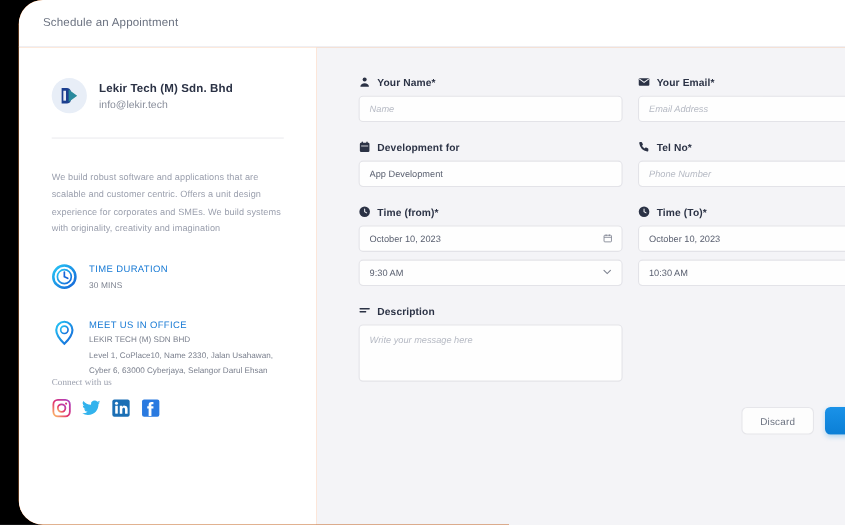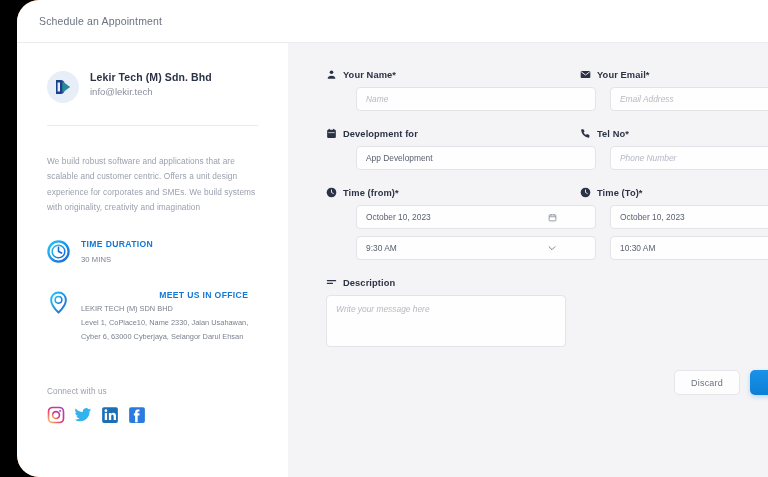--- a/index.html
+++ b/index.html
@@ -36,21 +36,21 @@
   }
   
   .left-panel {
     width: 271px;
     background: #ffffff;
     padding: 28px 30px 0 30px;
     flex-shrink: 0;
   }
   .company-row {
     display: flex;
-    align-items: flex-start;
+    align-items: flex-end;
     gap: 11px;
   }
   .logo-circle {
     width: 32px; height: 32px;
     border-radius: 50%;
     background: #e8eef7;
     display: flex; align-items: center; justify-content: center;
     flex-shrink: 0;
   }
   .company-name {
@@ -82,44 +82,43 @@
     gap: 11px;
     margin-top: 24px;
   }
   .info-icon {
     width: 23px; height: 23px;
     flex-shrink: 0;
     margin-top: 1px;
   }
   .info-title {
     font-size: 8.6px;
-    font-weight: bold;
+    font-weight: normal;
     color: #1478d4;
     letter-spacing: 0.35px;
     line-height: 1.3;
-    text-align: right;
   }
   .info-sub {
     font-size: 7.6px;
     color: #7b808e;
     line-height: 1.65;
     margin-top: 3px;
     letter-spacing: 0.1px;
   }
   .info-sub-addr {
     font-size: 7.4px;
     color: #7b808e;
     line-height: 1.62;
     margin-top: 2px;
   }
   .connect-label {
     font-size: 8.2px;
     color: #9a9fad;
-    margin-top: 44px;
     letter-spacing: 0.1px;
+    font-family: Liberation Serif, serif;
   }
   .social-row {
     display: flex;
     gap: 9px;
     margin-top: 10px;
   }
   .social-ico { width: 18px; height: 18px; cursor: pointer; }
 
   
   .right-panel {
@@ -154,21 +153,20 @@
     width: 100%;
     height: 24px;
     background: #fefefe;
     border: 1px solid #e3e3e8;
     border-radius: 4px;
     font-size: 8.4px;
     font-family: "Liberation Sans", sans-serif;
     padding: 0 9px;
     color: #5a6070;
     outline: none;
-    margin-left: 30px;
   }
   .text-input::placeholder { color: #b5b9c3; font-style: italic; }
   .input-shell {
     position: relative;
     width: 100%;
   }
   .input-shell .trailing-ico {
     position: absolute;
     right: 9px; top: 50%;
     transform: translateY(-50%);

